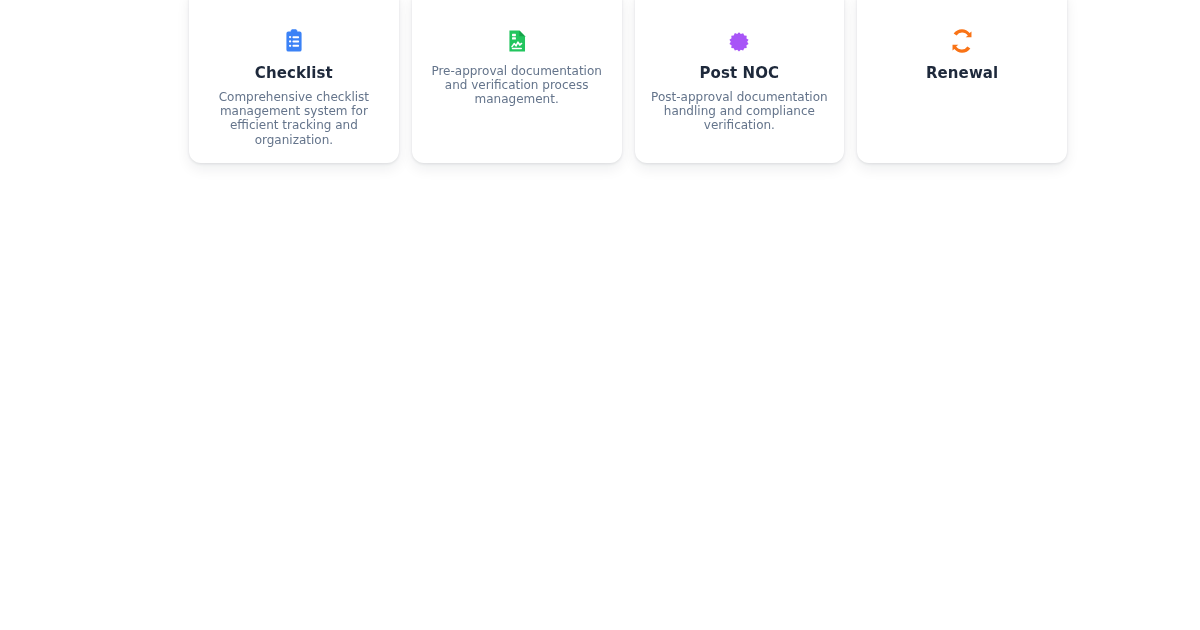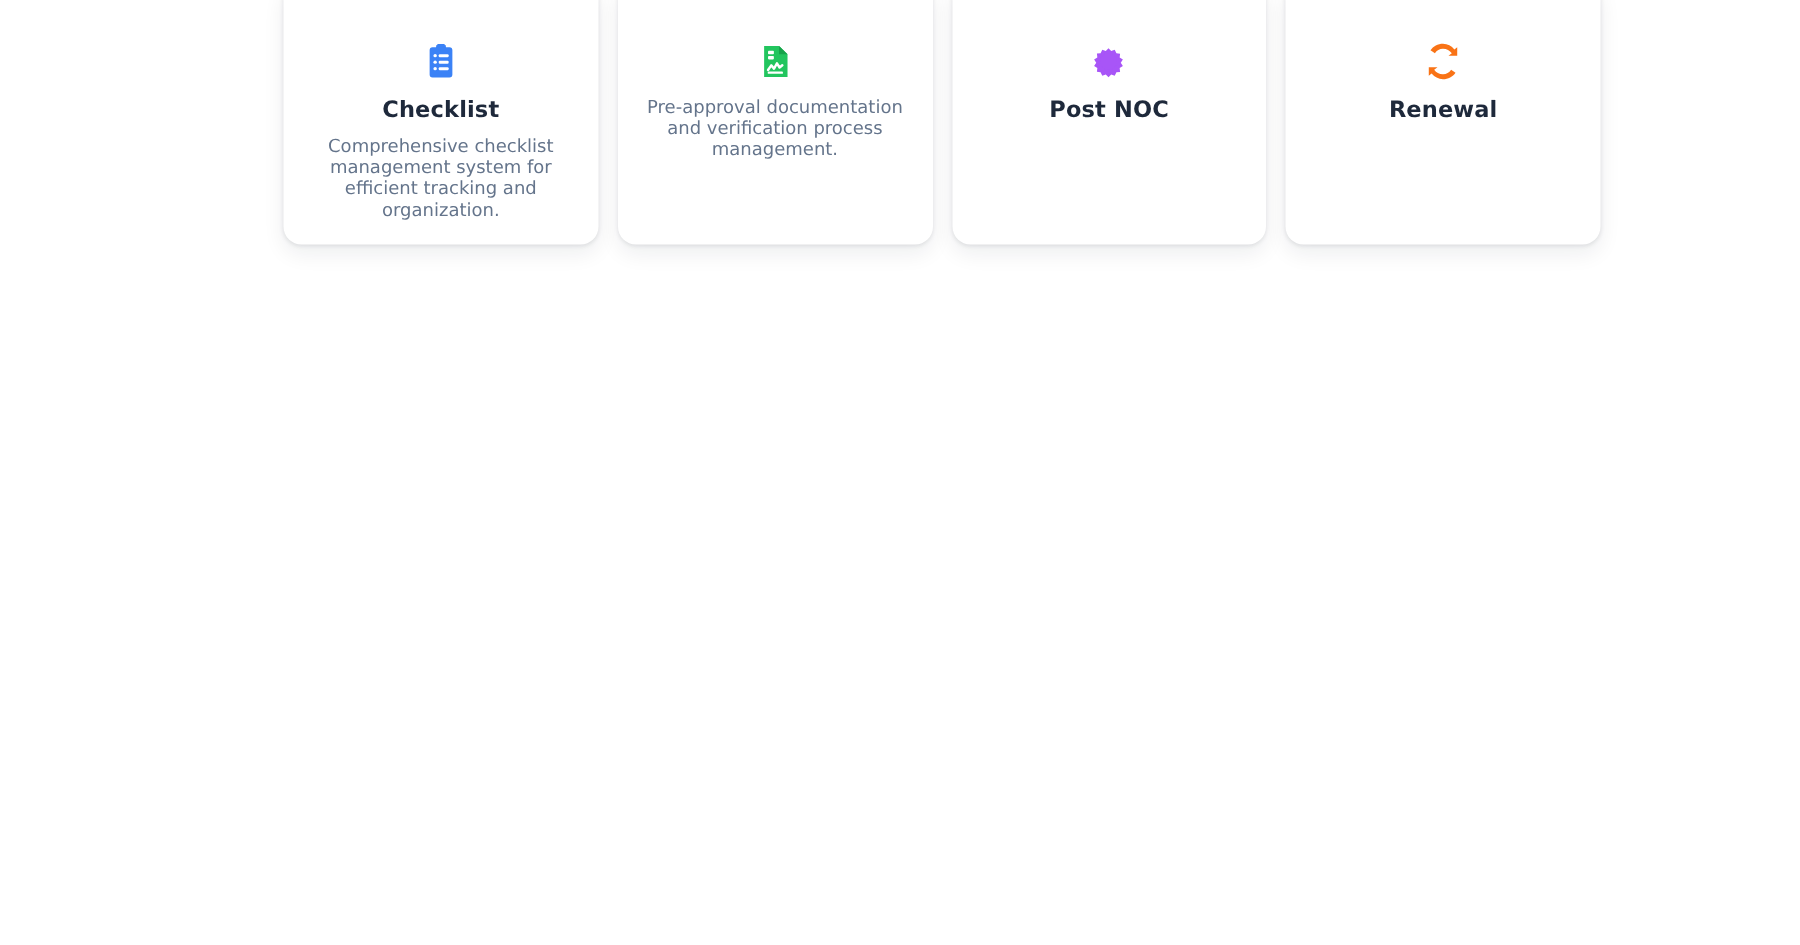--- a/index.html
+++ b/index.html
@@ -106,20 +106,21 @@
     </div>
 
     <div class="feature-card">
       <span class="card-icon">
         <svg viewBox="0 0 48 48" aria-hidden="true">
           <path fill="#a855f7" d="M24 2.6l3.35 3.05 4.3-1.5 2.1 4.05 4.5.42-.5 4.5 3.95 2.2-2.6 3.7 2.6 3.7-3.95 2.2.5 4.5-4.5.42-2.1 4.05-4.3-1.5L24 35.4l-3.35-3.05-4.3 1.5-2.1-4.05-4.5-.42.5-4.5-3.95-2.2 2.6-3.7-2.6-3.7 3.95-2.2-.5-4.5 4.5-.42 2.1-4.05 4.3 1.5z" transform="translate(0,5) scale(1,1.08)"></path>
           <circle cx="24" cy="24" r="10.5" fill="#a855f7"></circle>
         </svg>
       </span>
       <div class="card-title">Post NOC</div>
+      <div class="card-desc">Post-approval documentation handling and compliance verification.</div>
     </div>
 
     <div class="feature-card">
       <span class="card-icon">
         <svg viewBox="0 0 24 24" aria-hidden="true">
           <path fill="#f97316" d="M12 4.1c2.23 0 4.2 1.09 5.43 2.76l-2.05 1.6h5.37V3.2l-1.73 1.35A9.35 9.35 0 0 0 12 1.1c-3.2 0-6.02 1.6-7.7 4.05l2.7 1.74A6.2 6.2 0 0 1 12 4.1z"></path>
           <path fill="#f97316" d="M12 19.9a6.5 6.5 0 0 1-5.43-2.76l2.05-1.6H3.25v5.26l1.73-1.35A9.35 9.35 0 0 0 12 22.9c3.2 0 6.02-1.6 7.7-4.05l-2.7-1.74A6.2 6.2 0 0 1 12 19.9z"></path>
         </svg>
       </span>
       <div class="card-title">Renewal</div>

